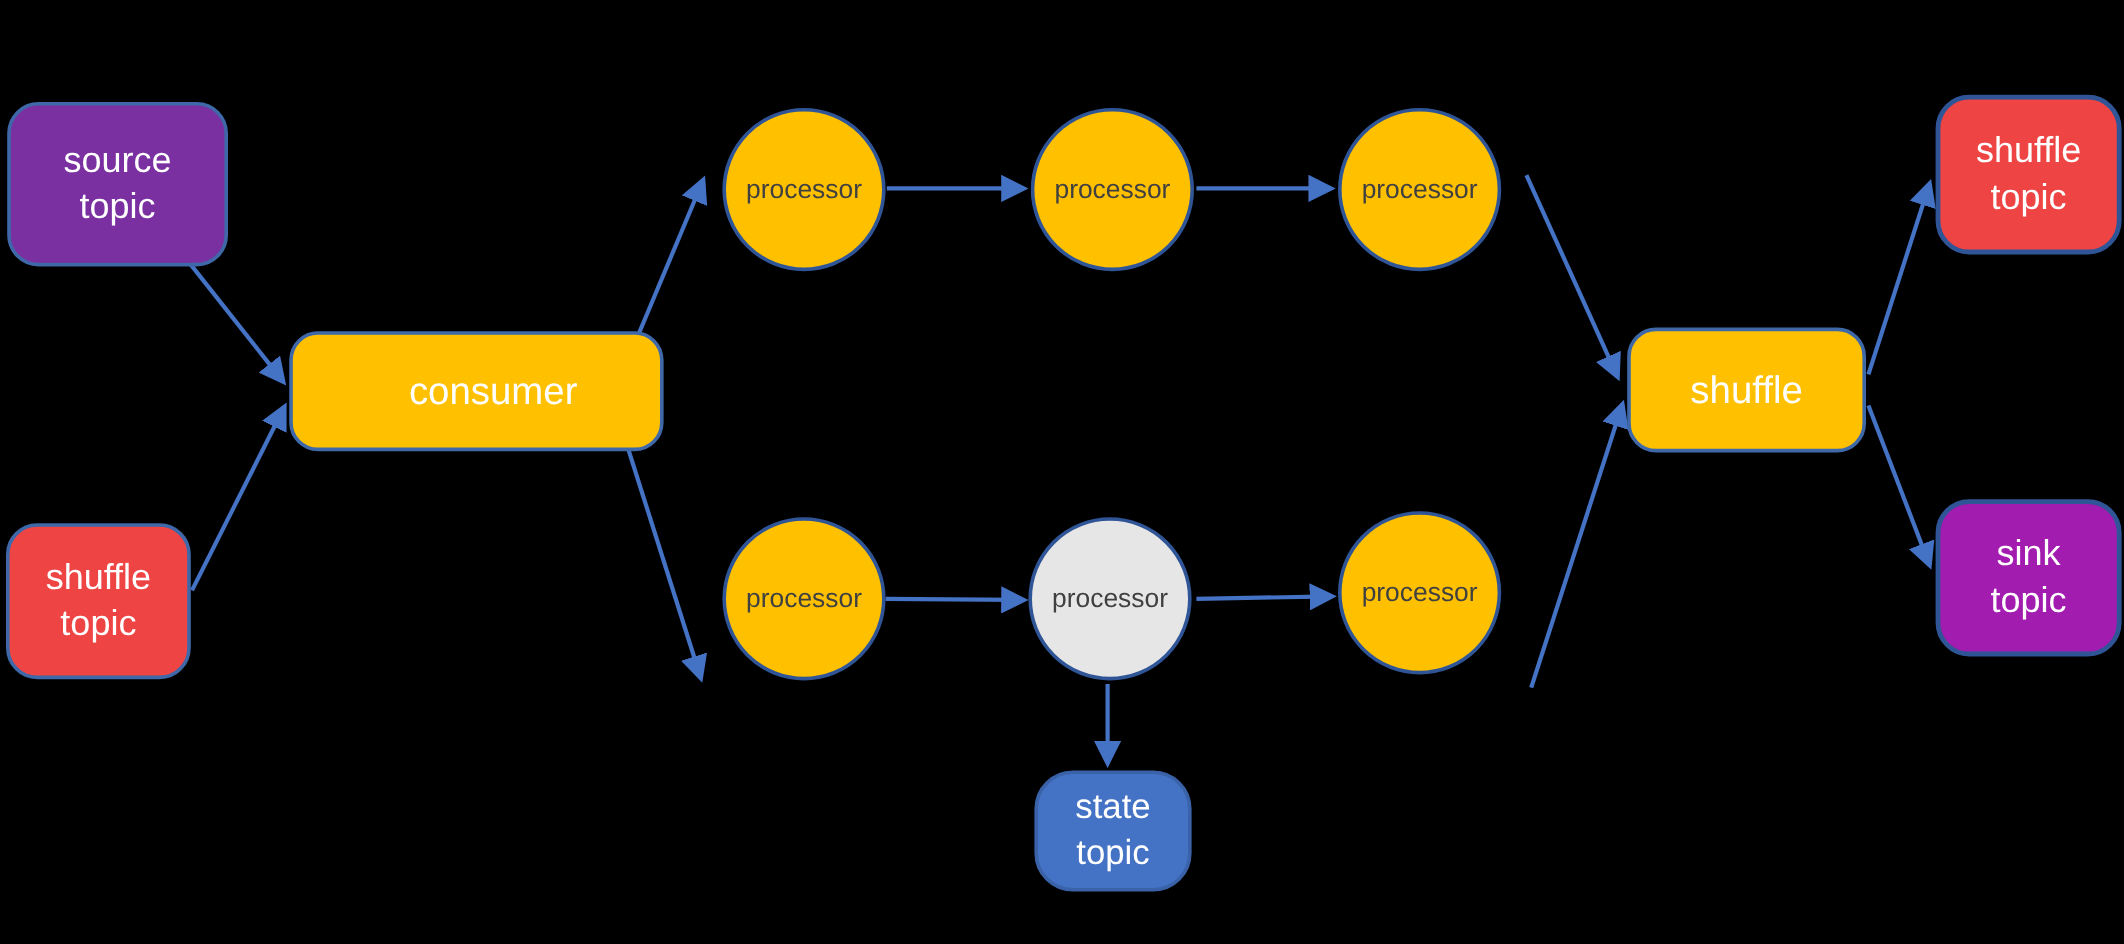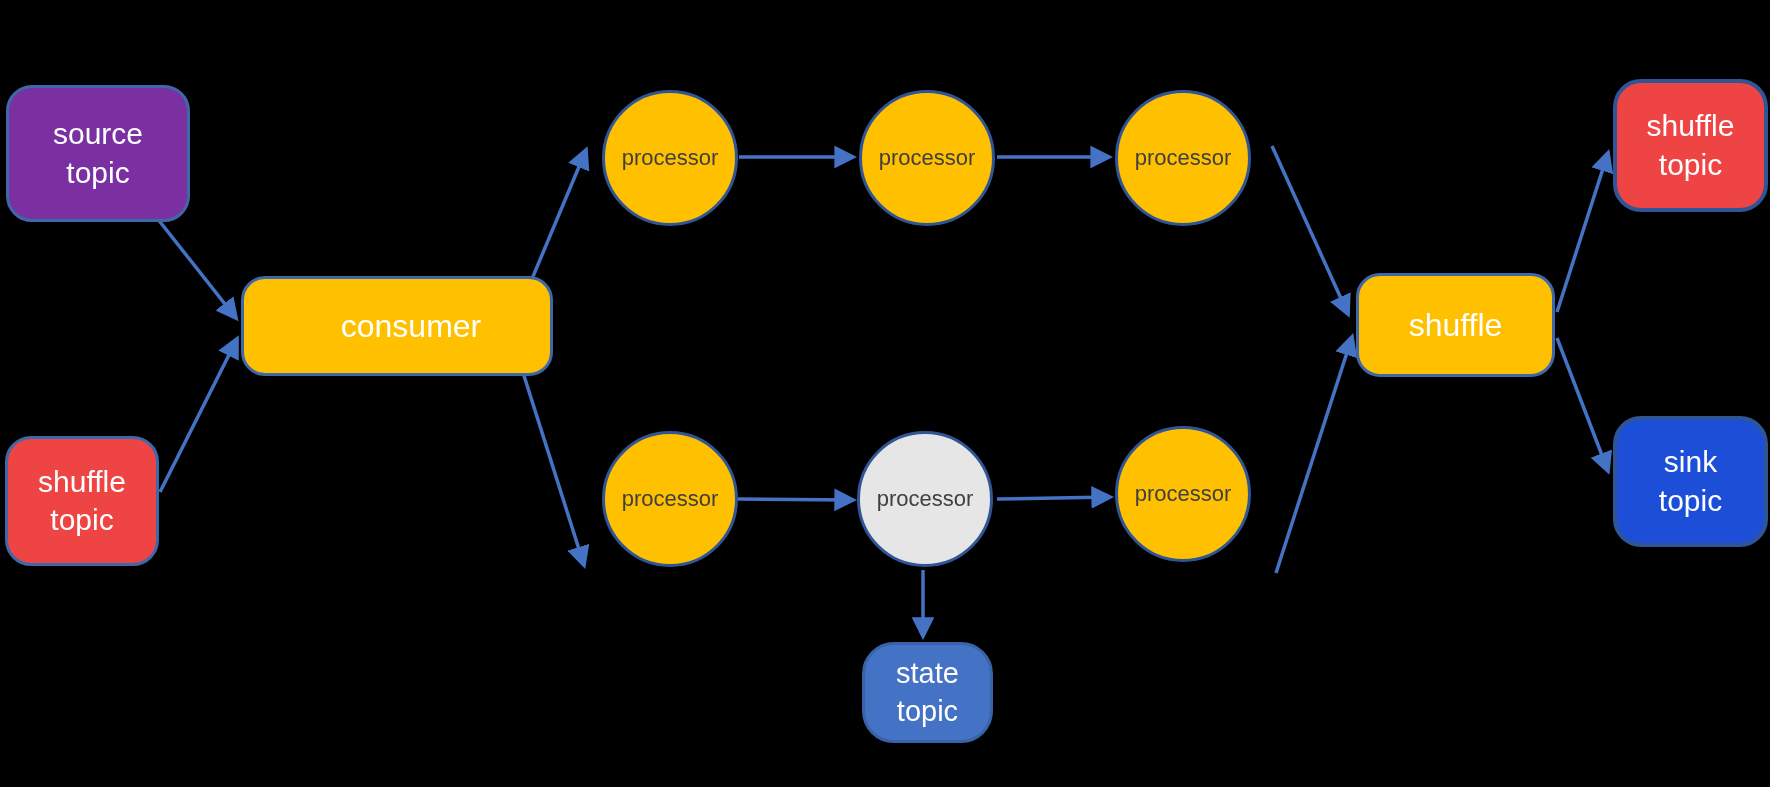--- a/index.html
+++ b/index.html
@@ -21,21 +21,21 @@
     box-sizing: border-box;
     white-space: pre-line;
     line-height: 1.28;
   }
   .box { border-radius: 24px; border: 3px solid #3E68A8; }
   .box-heavy { border-radius: 28px; border: 4px solid #2F5597; }
   .circle { border-radius: 50%; border: 3px solid #2F5597; }
   .fill-purple { background: #7A30A0; }
   .fill-gray { background: #ef4444; }
   .fill-amber { background: #FFC000; }
-  .fill-orange { background: #1d4ed8; }
+  .fill-orange { background: #a21caf; }
   .fill-blue { background: #4472C4; }
   .fill-lightgray { background: #E7E6E6; }
   .txt-light { color: #FFFFFF; }
   .txt-dark { color: #404040; }
   .fs-box { font-size: 30px; }
   .fs-wide { font-size: 32px; }
   .fs-state { font-size: 29px; }
   .fs-circle { font-size: 22px; line-height: 1; }
 </style>
 </head>

